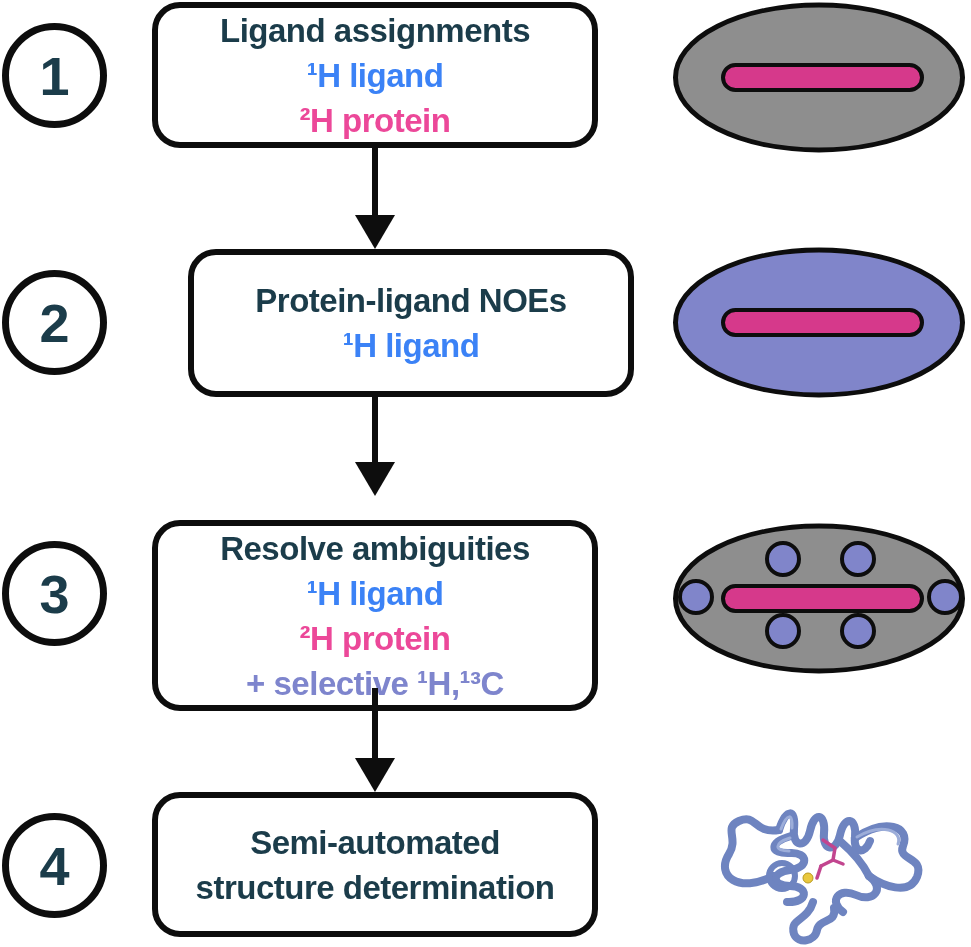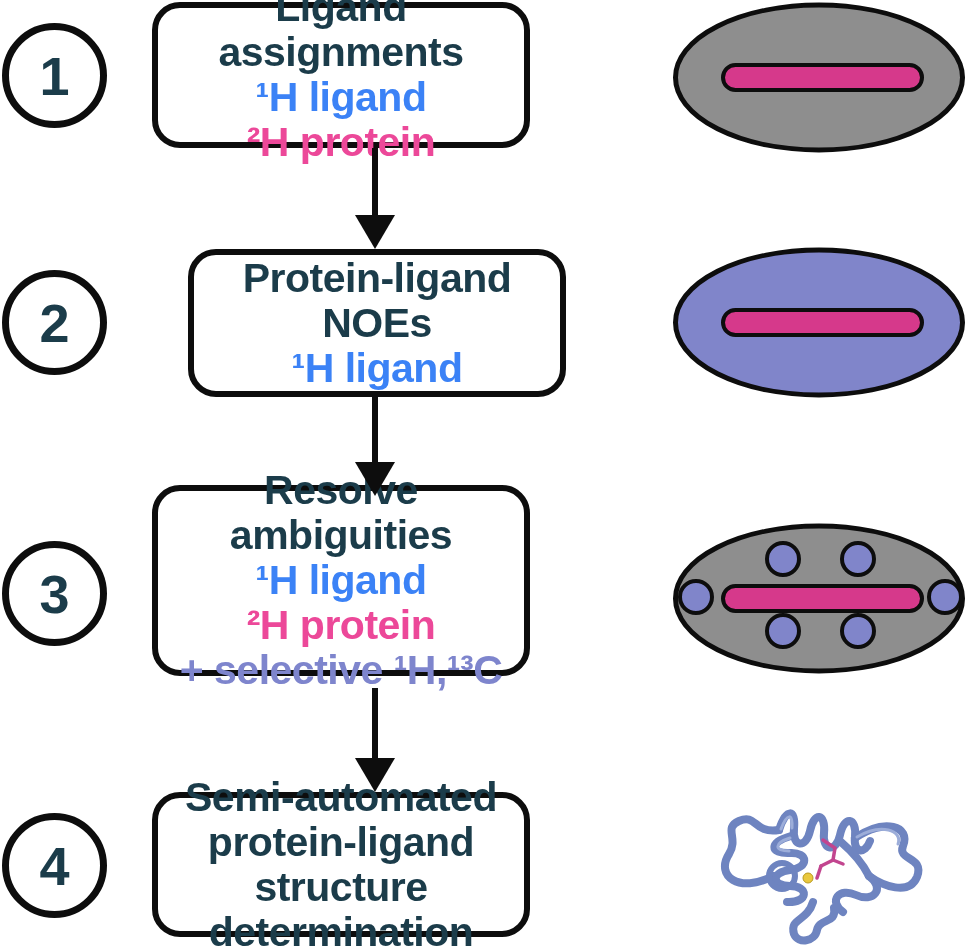--- a/index.html
+++ b/index.html
@@ -31,37 +31,37 @@
   }
   #circle-1 { top: 23px; }
   #circle-2 { top: 270px; }
   #circle-3 { top: 541px; }
   #circle-4 { top: 813px; }
 
   
   .step-box {
     position: absolute;
     left: 152px;
-    width: 378px;
+    width: 446px;
     box-sizing: border-box;
     border: 6px solid #0d0d0d;
     border-radius: 28px;
     background: #ffffff;
     display: flex;
     flex-direction: column;
     align-items: center;
     justify-content: center;
-    font-size: 41px;
+    font-size: 33px;
     line-height: 45px;
     letter-spacing: -0.5px;
     text-align: center;
   }
   #box-1 { top: 2px;   height: 146px; }
   #box-2 { top: 249px; height: 148px; margin-left: 36px; }
-  #box-3 { top: 485px; height: 191px; }
+  #box-3 { top: 520px; height: 191px; }
   #box-4 { top: 792px; height: 145px; }
 
   .c-teal { color: #1b3c4a; }
   .c-pink { color: #3b82f6; }
   .c-gray { color: #ec4899; }
   .c-peri { color: #7e85cd; }
 
   
   .arrow { position: absolute; left: 355px; width: 40px; }
   #arrow-1 { top: 148px; height: 101px; }
@@ -128,21 +128,20 @@
 
   <div class="step-box" id="box-3">
     <div class="c-teal">Resolve ambiguities</div>
     <div class="c-pink">¹H ligand</div>
     <div class="c-gray">²H protein</div>
     <div class="c-peri">+ selective ¹H,¹³C</div>
   </div>
 
   <div class="step-box" id="box-4">
     <div class="c-teal">Semi-automated</div>
-    <div class="c-teal">protein-ligand</div>
     <div class="c-teal">structure determination</div>
   </div>
 
   <div class="arrow" id="arrow-1">
     <div class="stem"></div>
     <div class="head"></div>
   </div>
   <div class="arrow" id="arrow-2">
     <div class="stem"></div>
     <div class="head"></div>

